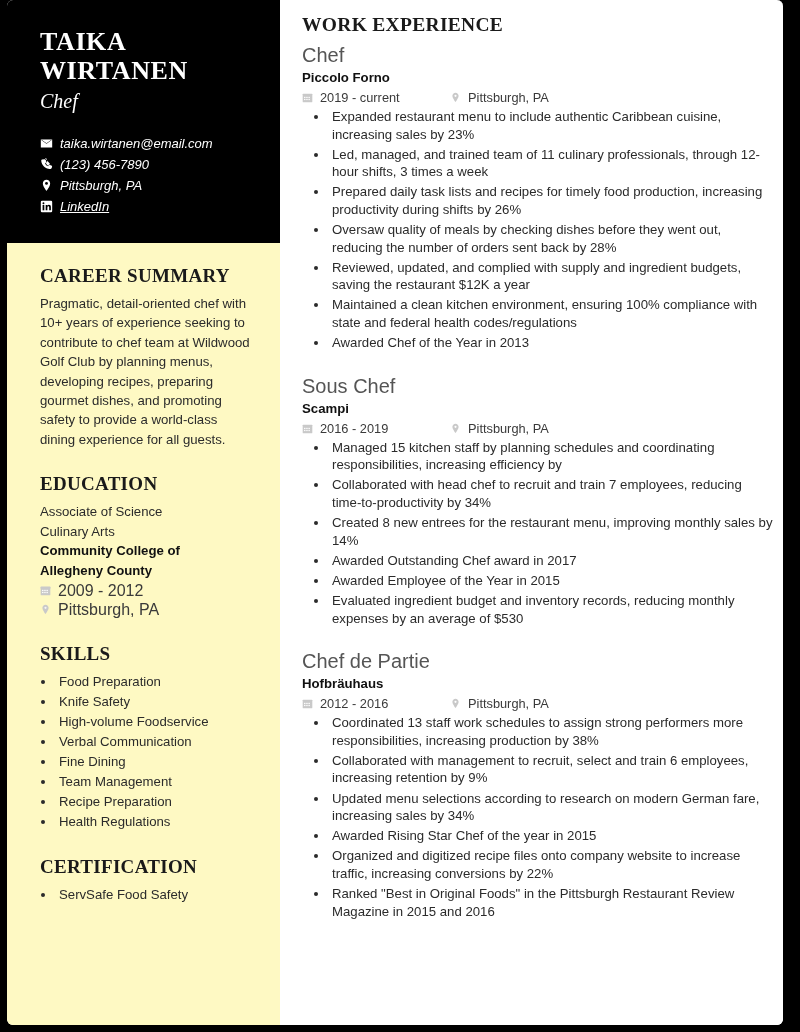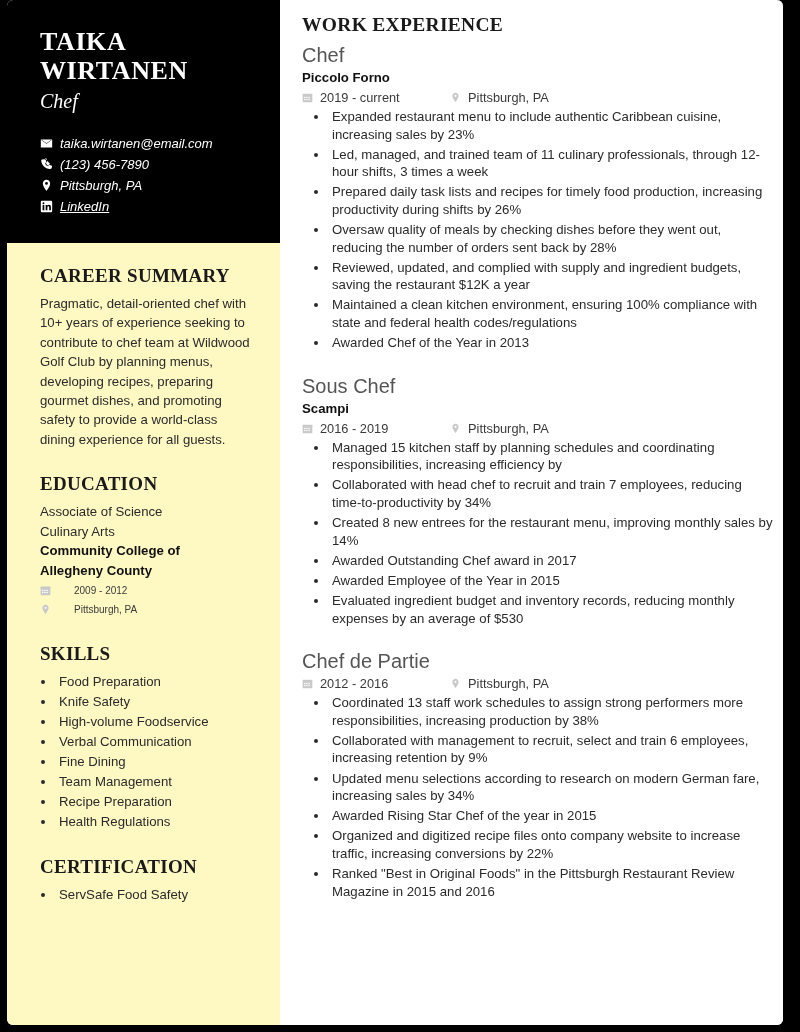--- a/index.html
+++ b/index.html
@@ -118,24 +118,23 @@
   }
   .edu-school {
     font-size: 13.2px;
     line-height: 19.6px;
     font-weight: bold;
     color: #111111;
   }
   .meta-row {
     display: flex;
     align-items: center;
-    font-size: 10px;
+    font-size: 16px;
     line-height: 19px;
     color: #3a3a3a;
-    gap: 16px;
   }
   .meta-ico {
     width: 15px;
     min-width: 15px;
     display: inline-flex;
     align-items: center;
     margin-right: 3px;
   }
   .meta-ico svg { display: block; }
   .side-ul {
@@ -430,20 +429,21 @@
         <li>Awarded Outstanding Chef award in 2017</li>
         <li>Awarded Employee of the Year in 2015</li>
         <li>Evaluated ingredient budget and inventory records, reducing monthly expenses by an average of $530</li>
       </ul>
     </div>
 
     <div class="job-spacer"></div>
 
     <div class="job">
       <div class="job-title">Chef de Partie</div>
+      <div class="job-company">Hofbräuhaus</div>
       <div class="job-meta">
         <span class="meta-date">
           <span class="meta-ico">
             <svg width="11" height="11" viewBox="0 0 16 16">
                 <rect x="1" y="2.4" width="14" height="12.6" rx="1" fill="#c9c9c9"></rect>
                 <rect x="3" y="7" width="2" height="1.8" fill="#ffffff"></rect>
                 <rect x="6.2" y="7" width="2" height="1.8" fill="#ffffff"></rect>
                 <rect x="9.4" y="7" width="2" height="1.8" fill="#ffffff"></rect>
                 <rect x="3" y="10" width="2" height="1.8" fill="#ffffff"></rect>
                 <rect x="6.2" y="10" width="2" height="1.8" fill="#ffffff"></rect>

